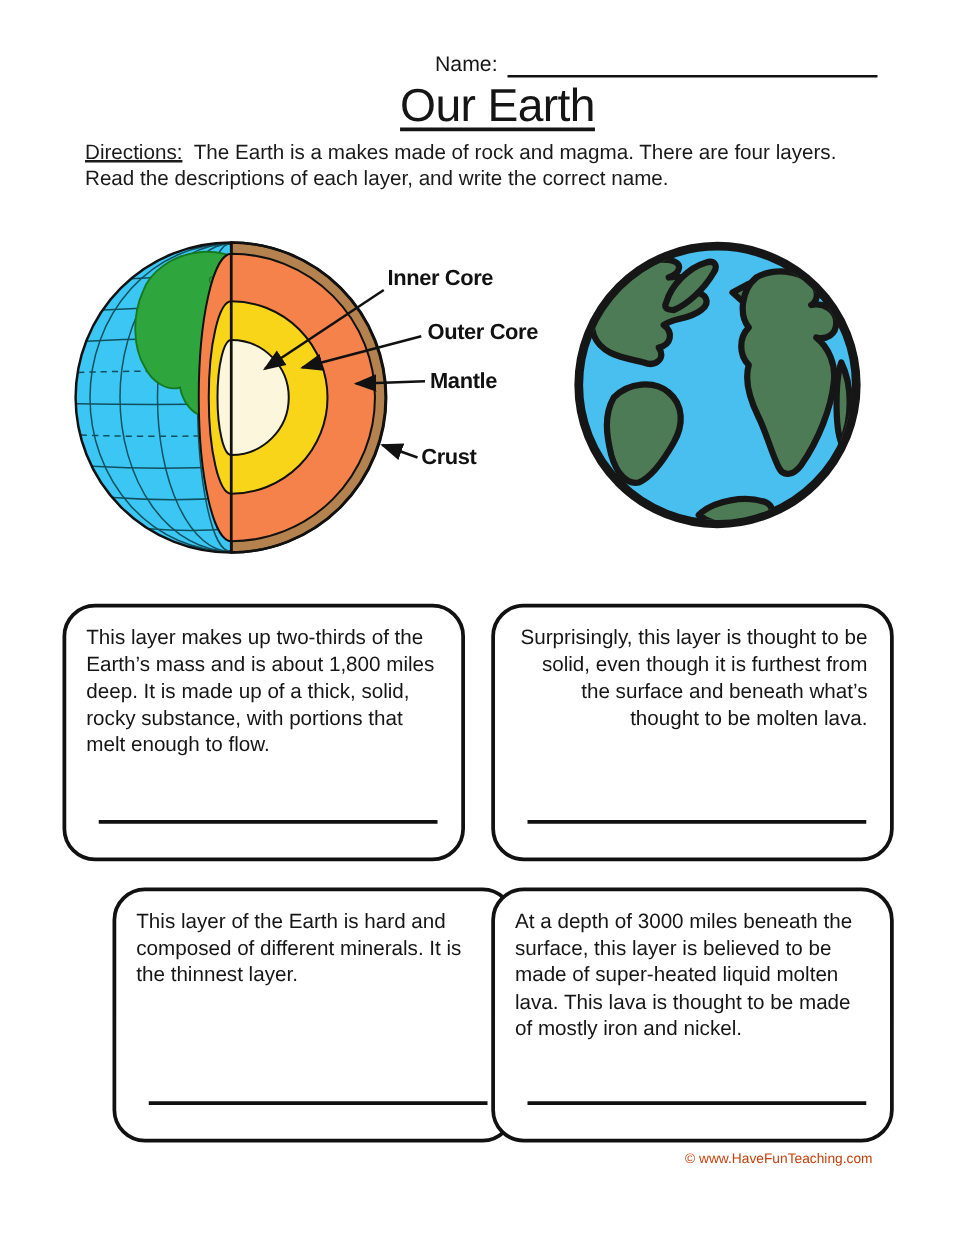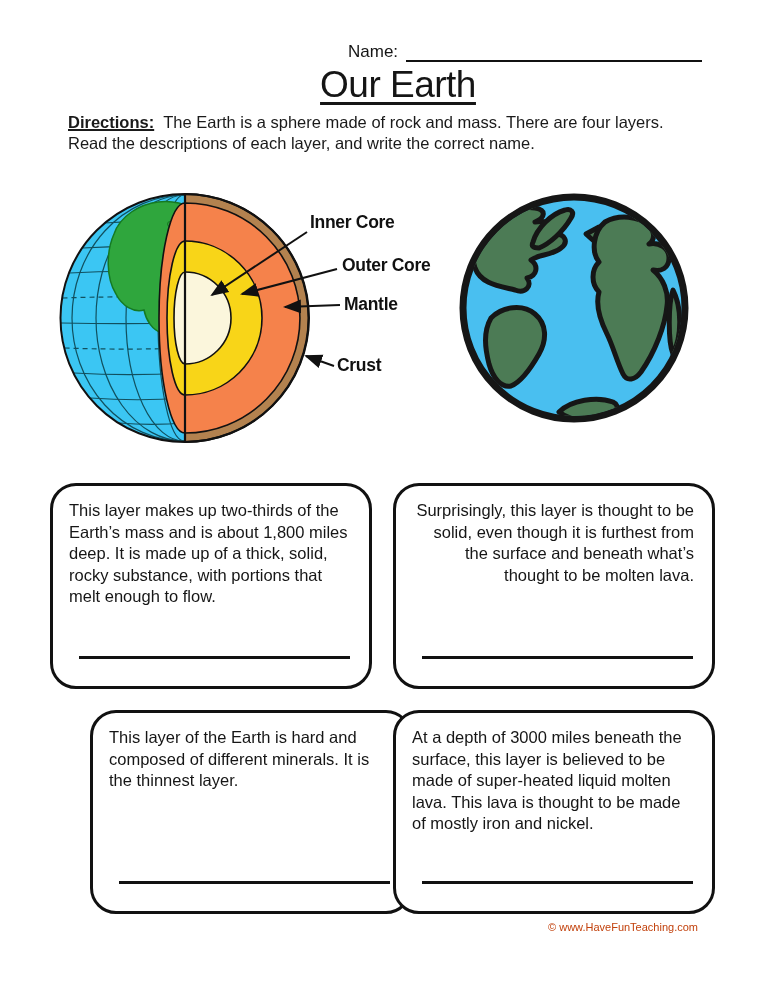--- a/index.html
+++ b/index.html
@@ -9,21 +9,21 @@
     font-family:"Liberation Sans", sans-serif; color:#111; overflow:hidden;
   }
   
   .name-row { position:absolute; left:348px; top:42px; width:354px; display:flex; align-items:flex-end; }
   .name-label { font-size:17px; color:#151515; padding-right:8px; line-height:20px; }
   .name-line { flex:1; height:20px; border-bottom:2px solid #111; }
   .title { position:absolute; left:0; top:64px; width:768px; text-align:center; transform:translateX(14px); }
   .title span { font-size:37px; letter-spacing:-0.5px; color:#151515;
     text-decoration:underline; text-decoration-thickness:3px; text-underline-offset:5px; }
   .directions { position:absolute; left:68px; top:112px; width:632px; font-size:16.5px; line-height:1.27; color:#1a1a1a; }
-  .directions .dlabel { font-weight:bold; text-decoration:underline; text-decoration-thickness:2px; padding-right:9px; }
+  .directions .dlabel { font-weight:normal; text-decoration:underline; text-decoration-thickness:2px; padding-right:9px; }
   
   .cutaway-svg { position:absolute; left:40px; top:182px; width:420px; height:280px; }
   .globe-svg   { position:absolute; left:455px; top:190px; width:240px; height:240px; }
   .cutaway-svg text { font-family:"Liberation Sans", sans-serif; font-weight:bold; font-size:17.5px; fill:#111; letter-spacing:-0.3px; }
   
   .card { position:absolute; width:322px; border:3px solid #111; border-radius:26px; background:#fff; }
   .card.q1 { left:50px;  top:483px; height:206px; }
   .card.q2 { left:393px; top:483px; height:206px;text-align:right; }
   .card.q3 { left:50px;  top:710px; height:204px;margin-left:40px; }
   .card.q4 { left:393px; top:710px; height:204px; }
@@ -40,21 +40,21 @@
   <div class="name-row">
     <span class="name-label">Name:</span>
     <span class="name-line"></span>
   </div>
 
   <div class="title">
     <span>Our Earth</span>
   </div>
 
   <div class="directions">
-    <span class="dlabel">Directions:</span><span>The Earth is a sphere made of rock and mass. There are four layers. Read the descriptions of each layer, and write the correct name.</span>
+    <span class="dlabel">Directions:</span><span>The Earth is a makes made of rock and magma. There are four layers. Read the descriptions of each layer, and write the correct name.</span>
   </div>
 
   <svg class="cutaway-svg" viewBox="0 0 420 280">
     <defs>
       <clipPath id="leftHalf">
           <rect x="0" y="0" width="145" height="280"></rect>
         </clipPath>
       <marker id="arrow" markerWidth="10" markerHeight="8" refX="8" refY="4" orient="auto">
         <path d="M0,0.5 L9,4 L0,7.5 Z" fill="#111"></path>
       </marker>

